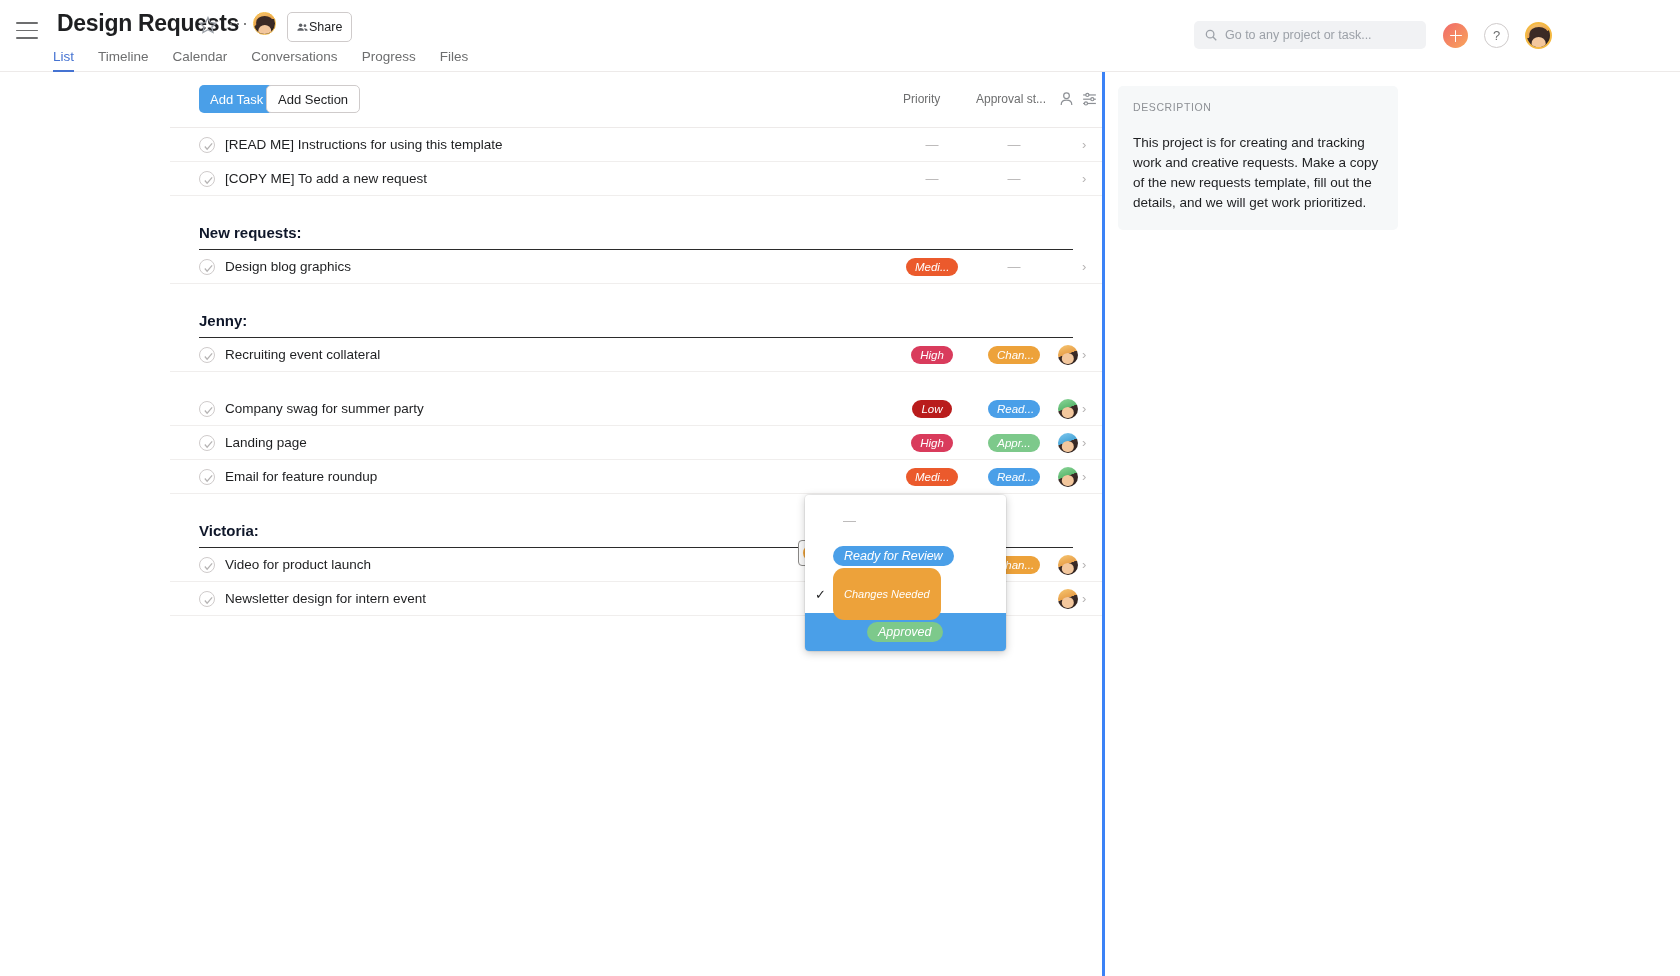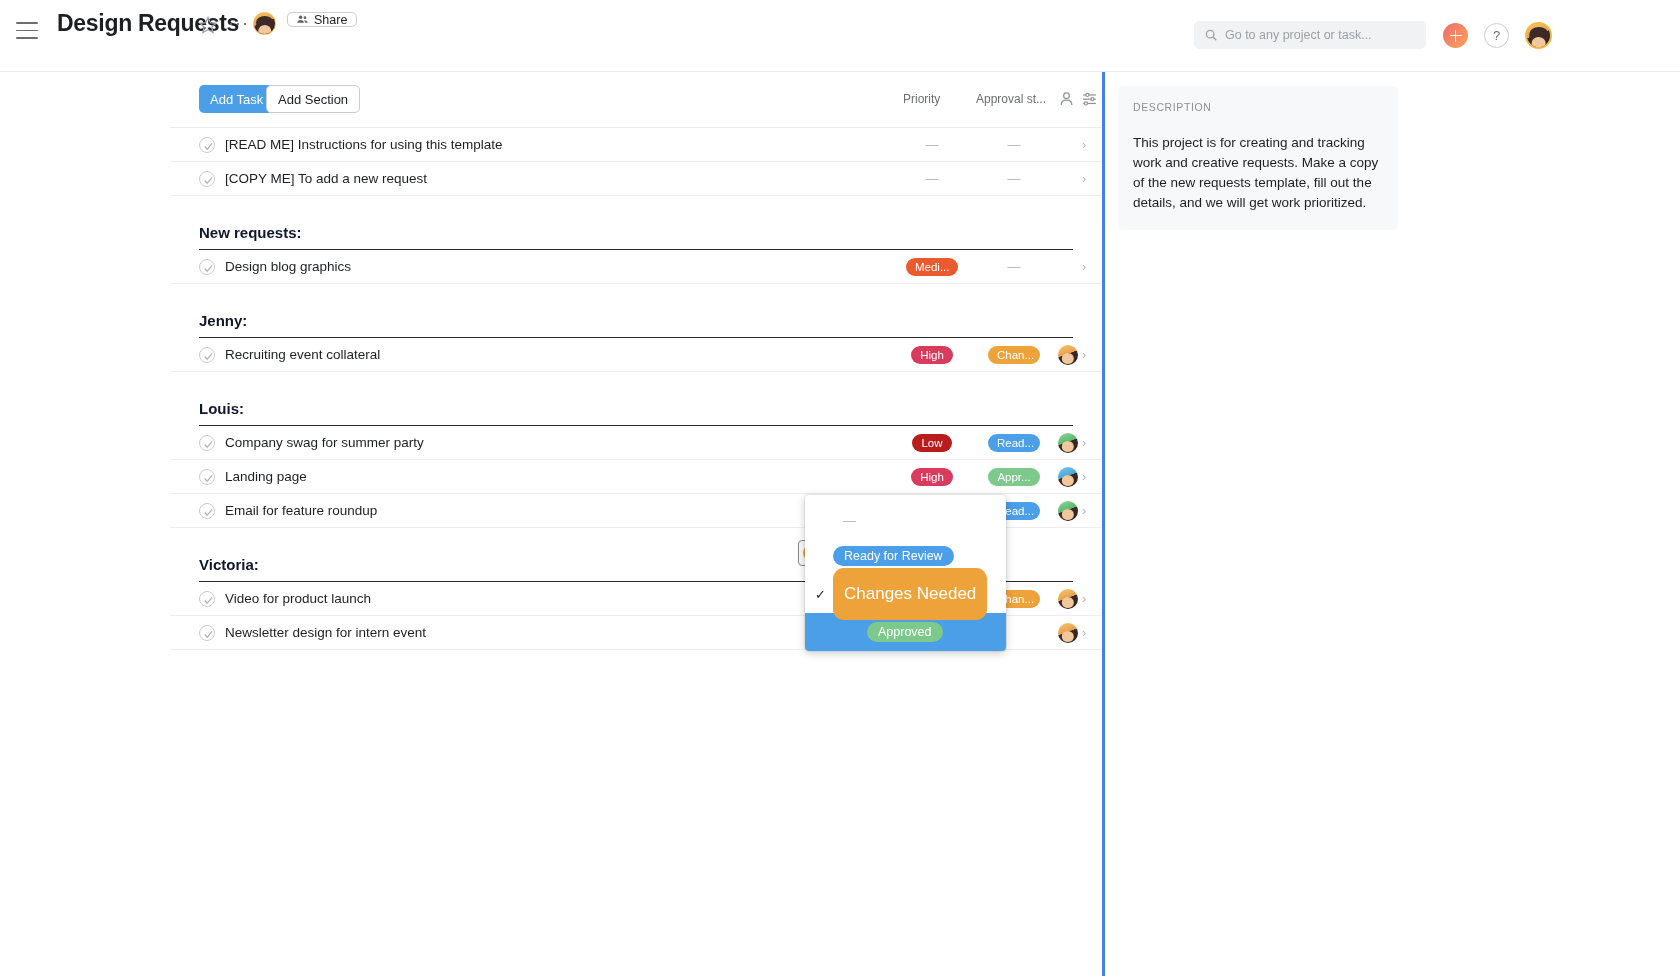--- a/index.html
+++ b/index.html
@@ -51,24 +51,24 @@
     width: 64%; height: 58%; transform: translateX(-50%);
     background: #f3c79d; border-radius: 50% 50% 45% 45%;
   }
   .av-hair {
     position: absolute; left: 50%; top: 12%;
     width: 84%; height: 62%; transform: translateX(-50%);
     background: #3b2a25; border-radius: 50% 50% 30% 30%;
   }
   .share-btn {
     position: absolute; left: 287px; top: 12px;
-    height: 15px; padding: 0 9px 0 8px;
+    height: 30px; padding: 0 9px 0 8px;
     border: 1px solid #cfcbcb; border-radius: 5px;
     background: #fff; font-size: 12.5px; color: #1e1f21;
-    display: flex; align-items: center; gap: 5px; cursor: pointer;
+    display: flex; align-items: center; cursor: pointer;
   }
   .share-btn svg { display: block; }
 
   .tabs {
     position: absolute; left: 53px; top: 42px;
     display: flex; gap: 24px; align-items: flex-end; height: 30px;
   }
   .tab {
     font-size: 13.5px; color: #6d6e6f; cursor: pointer;
     padding-bottom: 8px; white-space: nowrap;
@@ -183,21 +183,21 @@
   .chev-right {
     position: absolute; left: 912px; color:#b5b3b3; font-size: 13px;
     cursor:pointer;
   }
   .dash { color:#b5b3b3; font-size:13px; line-height:1; }
 
   .pill {
     display:inline-block; border-radius: 10px;
     font-size: 11.5px; color:#fff; padding: 3px 9px;
     max-width: 52px; overflow: hidden; white-space: nowrap;
-    line-height: 12px; cursor: pointer;
+    line-height: 12px; cursor: pointer; font-style: italic;
   }
 
   .section-head {
     position: relative; height: 34px;
     display:flex; align-items:center;
     border-bottom: 1.5px solid #2b2b2b;
     margin: 0 29px 0 29px;
   }
   .section-head span {
     font-size: 15px; font-weight: bold; color:#0f172a;
@@ -280,20 +280,28 @@
   <div class="share-btn">
     <svg width="13" height="13" viewBox="0 0 24 24" fill="#5e6166">
       <circle cx="8.5" cy="8" r="3.2"></circle>
         <circle cx="16.5" cy="8.6" r="2.5"></circle>
       <path d="M2.5 18c0-3.2 2.7-5 6-5s6 1.8 6 5z"></path>
         <path d="M15 13.4c2.6.1 6.5 1.2 6.5 4.6H17z"></path>
     </svg>
     <span>Share</span>
   </div>
 
+  <div class="tabs">
+    <div class="tab active">List</div>
+    <div class="tab">Timeline</div>
+    <div class="tab">Calendar</div>
+    <div class="tab">Conversations</div>
+    <div class="tab">Progress</div>
+    <div class="tab">Files</div>
+  </div>
 
   <div class="search-box">
     <svg width="14" height="14" viewBox="0 0 24 24" fill="none" stroke="#9ca1a8" stroke-width="2.2">
       <circle cx="10.5" cy="10.5" r="6.5"></circle>
         <line x1="15.5" y1="15.5" x2="21" y2="21"></line>
     </svg>
     <span class="ph">Go to any project or task...</span>
   </div>
   <div class="plus-btn"></div>
   <div class="help-btn">?</div>
@@ -399,23 +407,20 @@
           <span class="pill" style="background:#eda23a">Chan...</span>
         </div>
         <div class="cell-assignee">
           <div class="row-avatar">
             <div class="av-face2"></div>
           </div>
         </div>
         <div class="chev-right">›</div>
       </div>
       <div class="spacer-row"></div>
-      <div class="section-head">
-        <span>Louis:</span>
-      </div>
       <div class="task-row">
         <div class="check">
           <svg width="11" height="11" viewBox="0 0 24 24" fill="none" stroke="#b5b3b3" stroke-width="2.6">
             <polyline points="4,12 9,18 20,5"></polyline>
           </svg>
         </div>
         <div class="task-name">Company swag for summer party</div>
         <div class="cell-priority">
           <span class="pill" style="background:#b91c1c">Low</span>
         </div>
@@ -524,21 +529,21 @@
 <div class="dropdown" id="dropdown">
     <div class="dd-blank">
       <span class="dash">—</span>
     </div>
     <div class="dd-item">
       <span class="tick"></span>
       <span class="pill" style="background:#4a9fe8;max-width:none;padding:4px 11px;font-size:12.5px;border-radius:11px">Ready for Review</span>
     </div>
     <div class="dd-item">
       <span class="tick">✓</span>
-      <span class="pill" style="background:#eda23a;max-width:none;padding:20px 11px;font-size:17px;border-radius:11px">Changes Needed</span>
+      <span class="pill" style="background:#eda23a;max-width:none;padding:20px 11px;font-size:11px;border-radius:11px">Changes Needed</span>
     </div>
     <div class="dd-item highlighted">
       <span class="tick"></span>
       <span class="pill" style="background:#7dc98b;max-width:none;padding:4px 11px;font-size:12.5px;border-radius:11px">Approved</span>
     </div>
   </div>
 
 <div class="desc-panel">
   <div class="desc-label">DESCRIPTION</div>
   <div class="desc-body">This project is for creating and tracking work and creative requests. Make a copy of the new requests template, fill out the details, and we will get work prioritized.</div>

